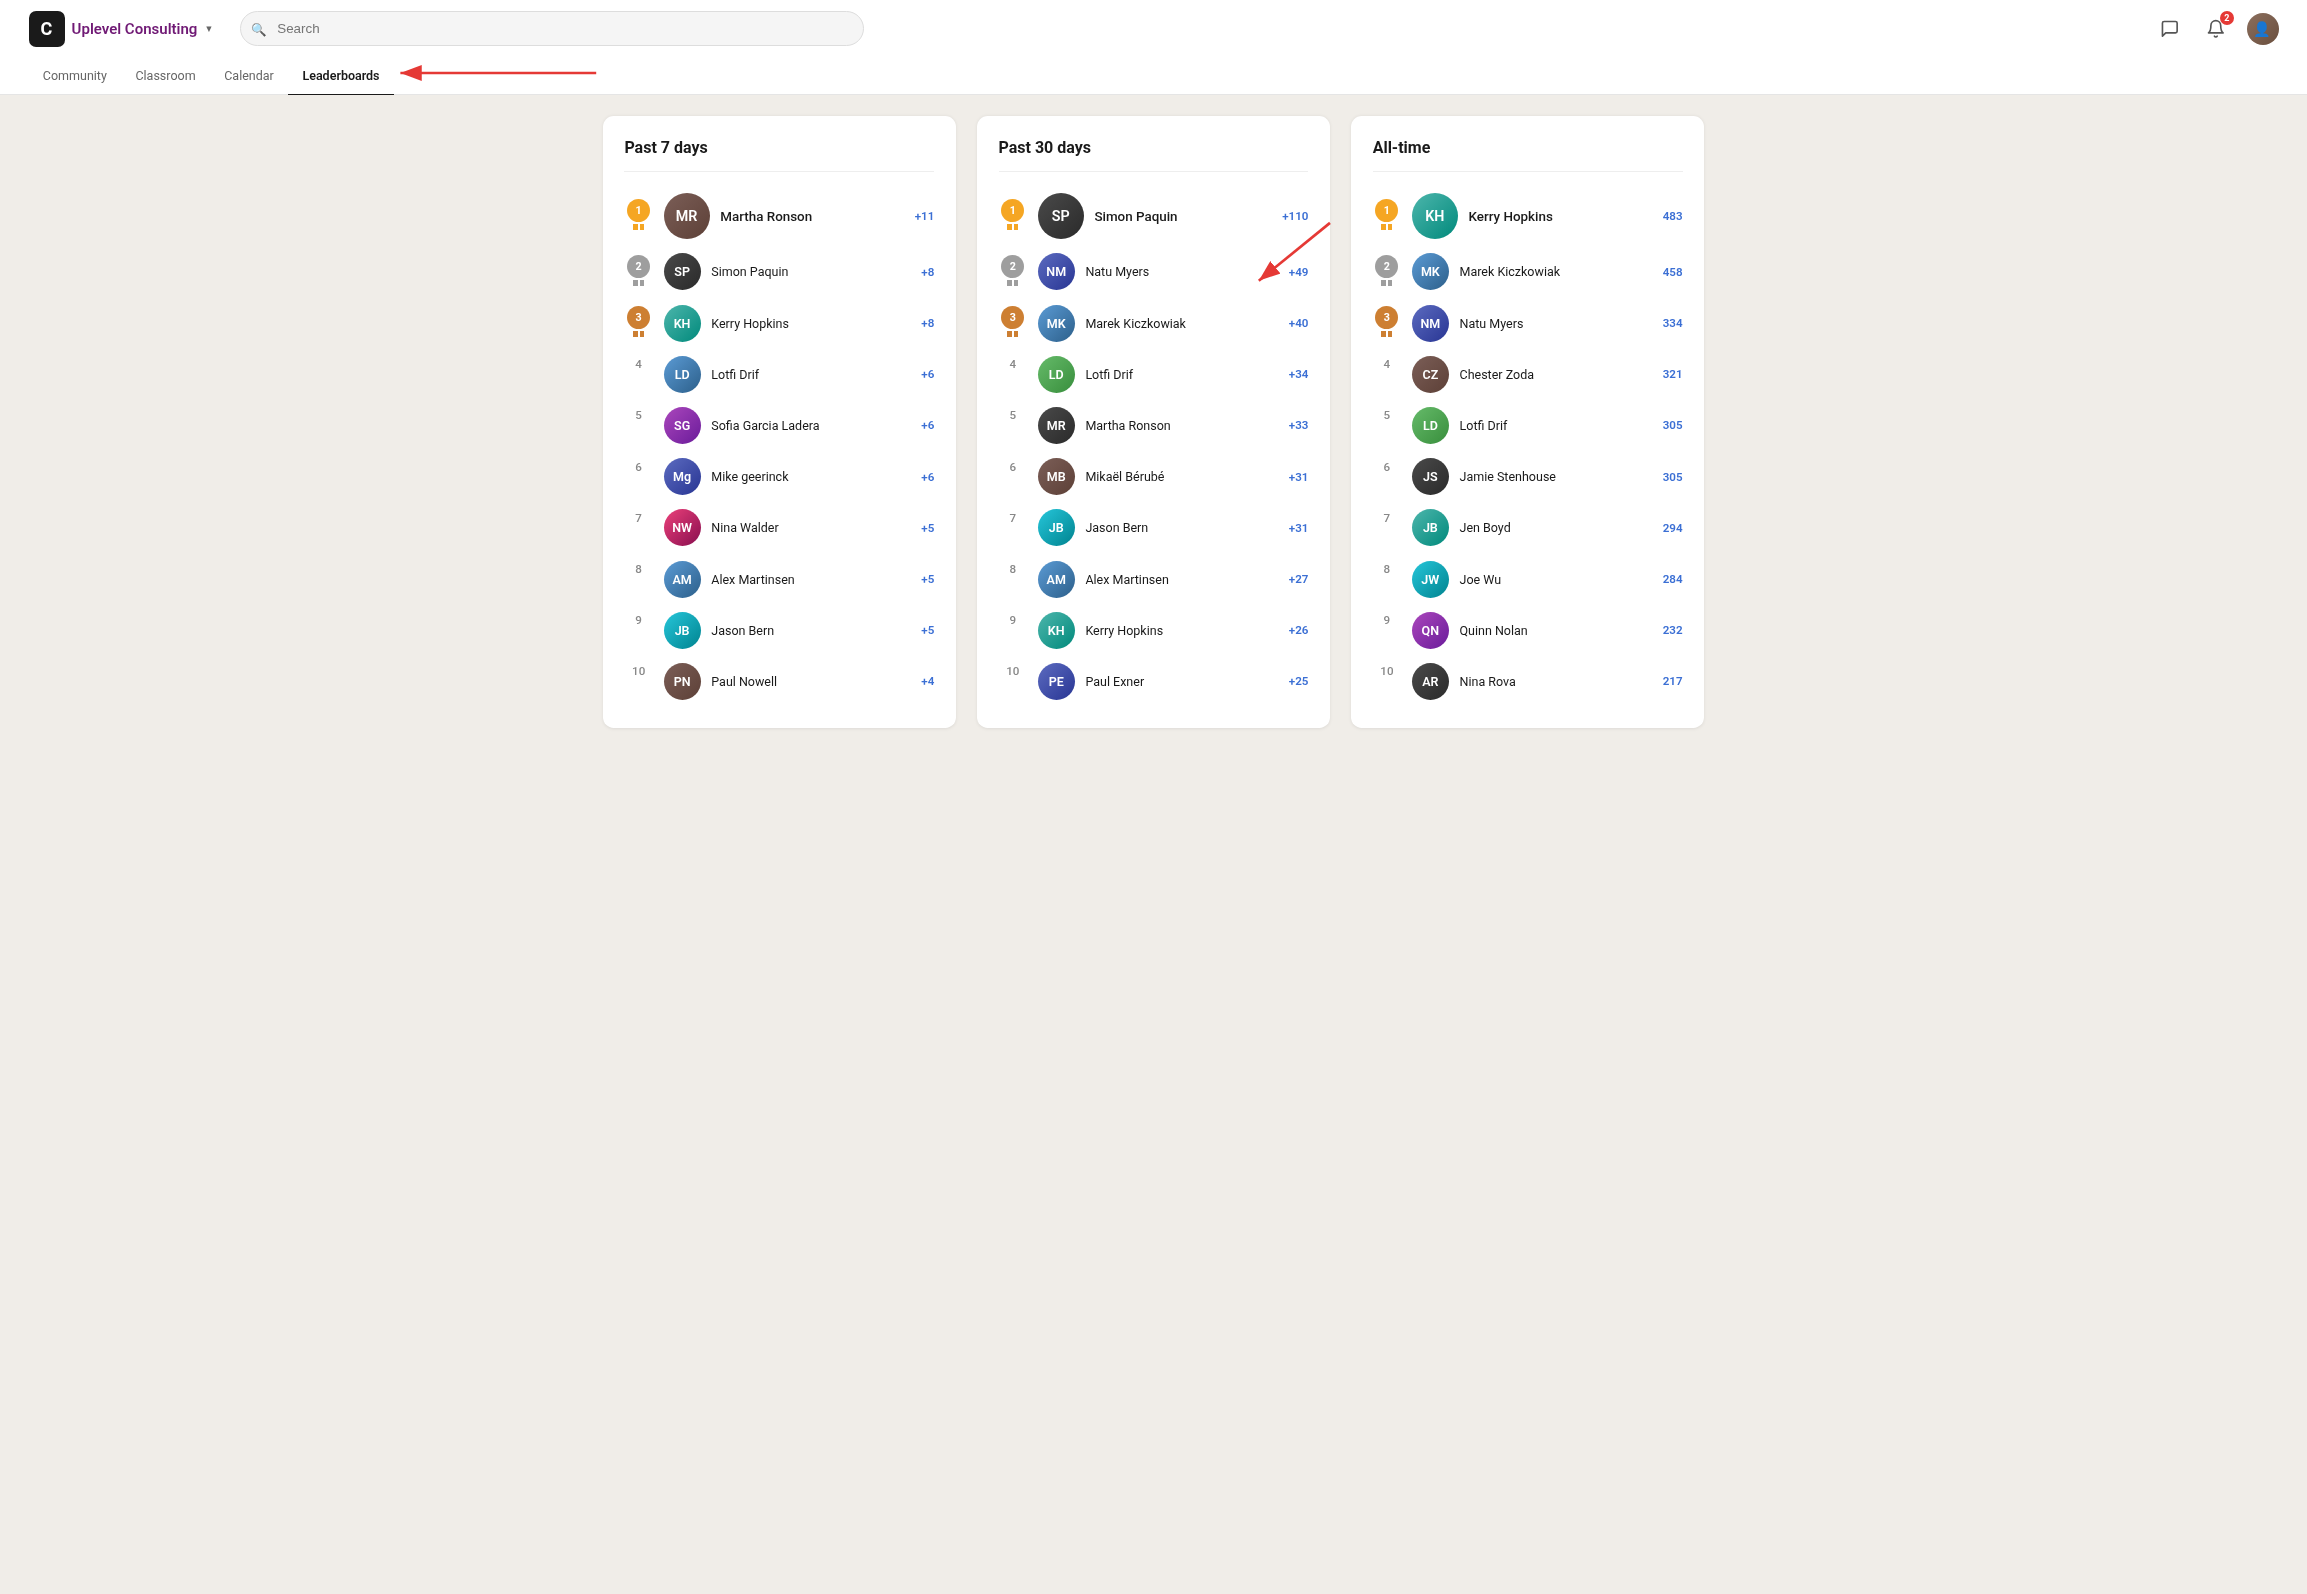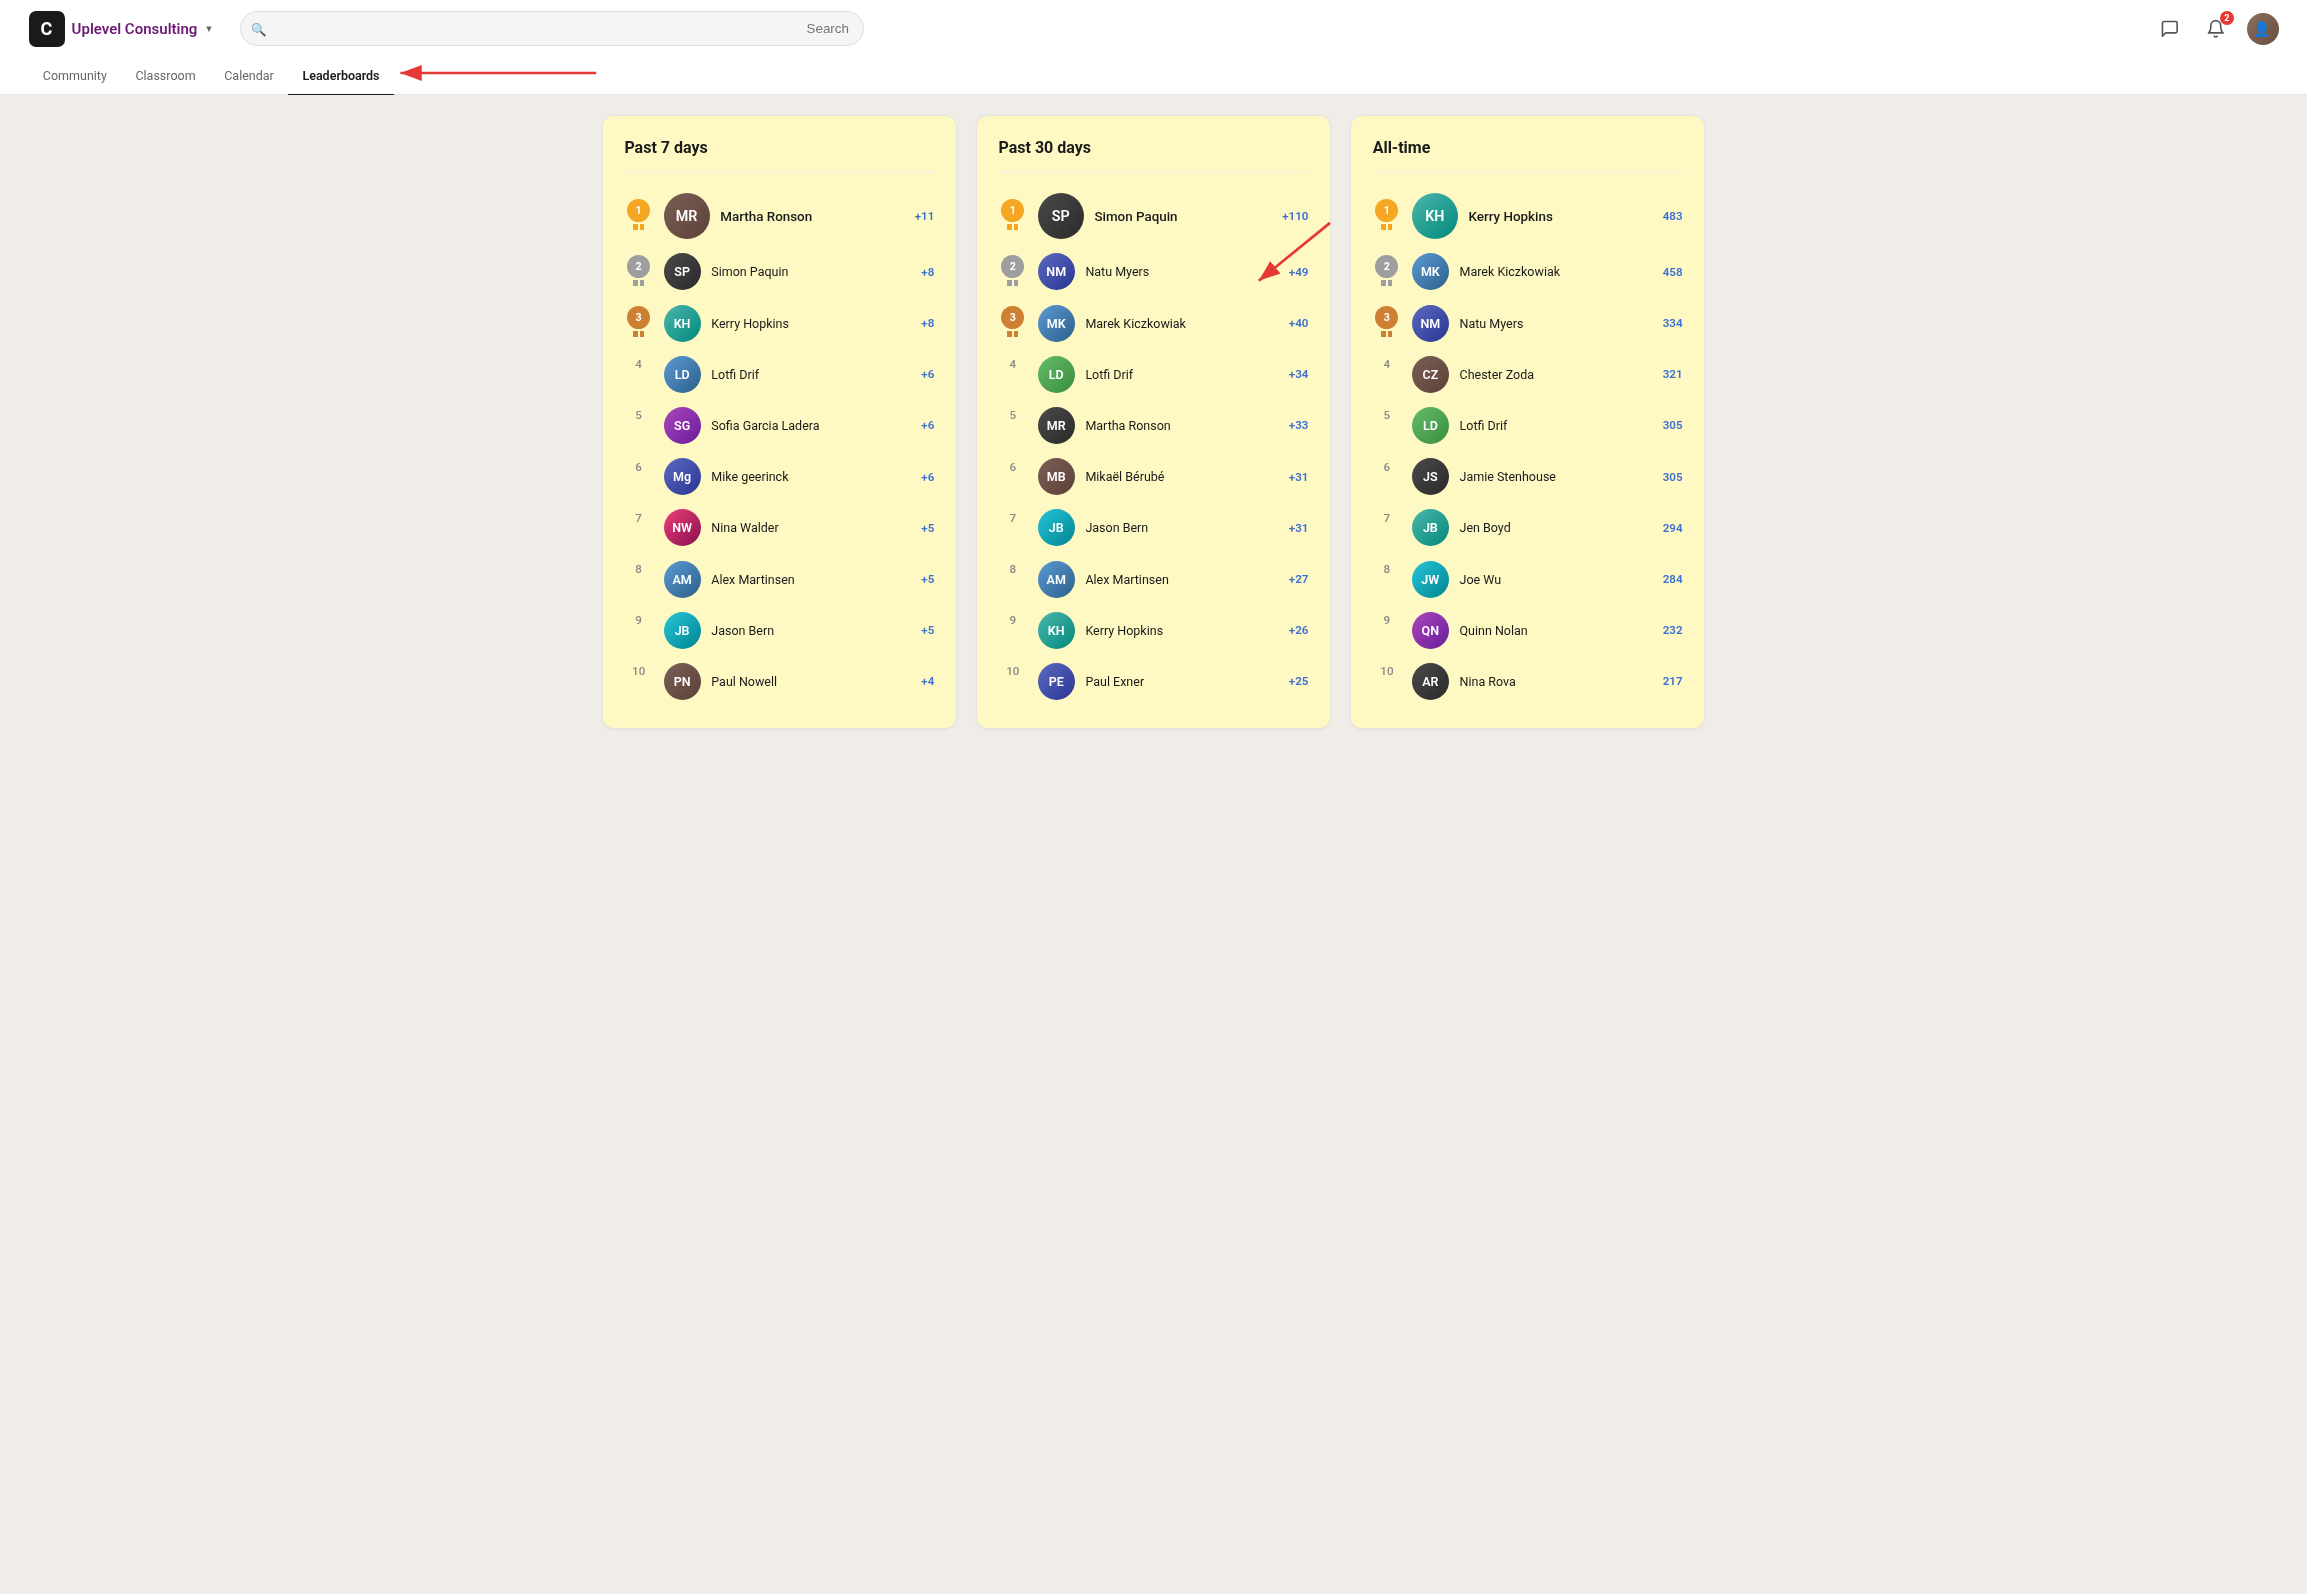--- a/index.html
+++ b/index.html
@@ -56,21 +56,20 @@
     }
     .search-bar input {
       width: 100%;
       padding: 9px 14.3px 9px 36px;
       border: 0.9px solid #ddd;
       border-radius: 21.4px;
       background: #f5f5f5;
       font-size: 13.4px;
       color: #4d7c0f;
       outline: none;
-      text-align: right;
     }
     .search-wrapper {
       position: relative;
     }
     .search-icon-wrap {
       position: absolute;
       left: 11.6px;
       top: 50%;
       transform: translateY(-50%);
       color: #999;
@@ -171,21 +170,21 @@
       text-decoration: none;
     }
 
     
     .cards-grid {
       display: grid;
       grid-template-columns: 1fr 1fr 1fr;
       gap: 21.4px;
     }
     .card {
-      background: #fef9c3;
+      background: #ffffff;
       border-radius: 10.7px;
       padding: 21.4px;
       box-shadow: 0 0.9px 3.6px rgba(0,0,0,0.08);
     }
     .card-title {
       font-size: 16px;
       font-weight: 700;
       color: #1a1a1a;
       margin-bottom: 14.3px;
     }

